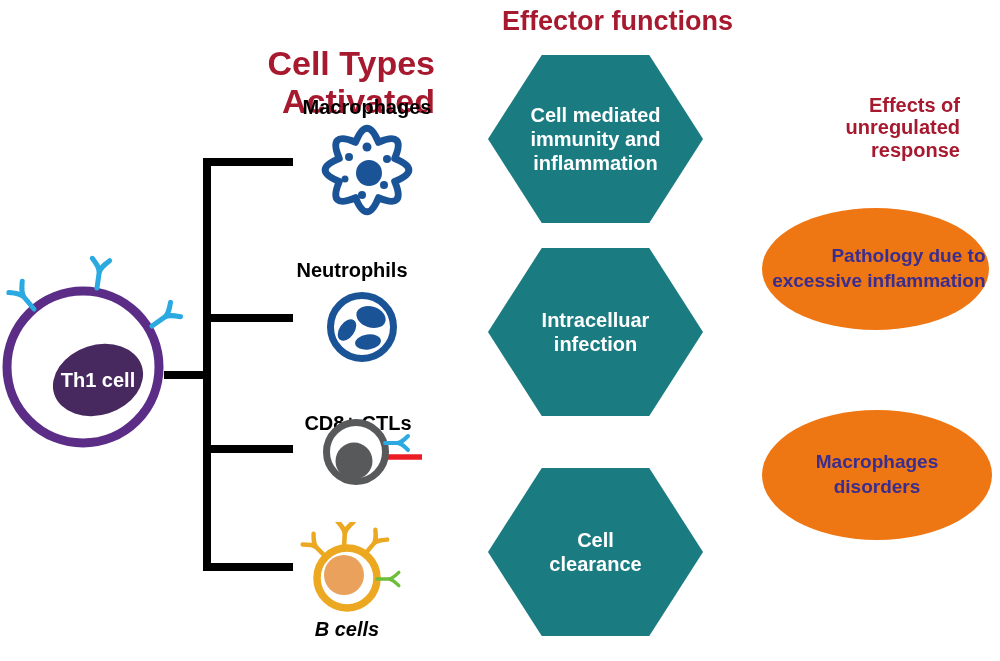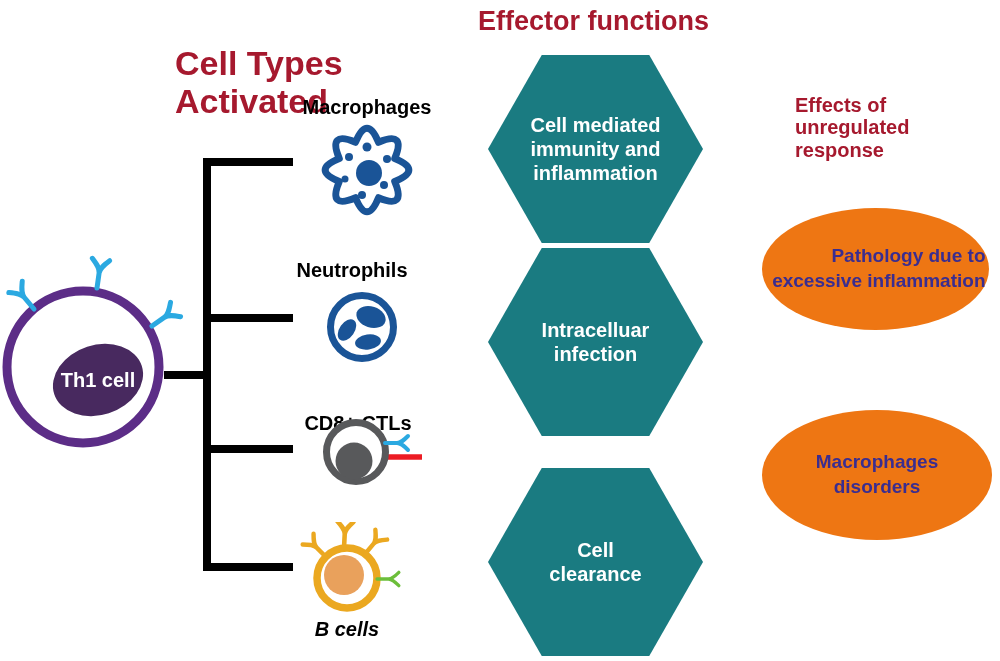--- a/index.html
+++ b/index.html
@@ -3,35 +3,35 @@
 <meta charset="utf-8">
 <style>
   html,body{margin:0;padding:0;background:#fff;}
   .canvas{
     position:relative;width:1000px;height:661px;background:#fff;overflow:hidden;
     font-family:"Liberation Sans",sans-serif;
   }
   .abs{position:absolute;}
   .col-title{
     color:var(--c-title_red,#A6192E);
-    font-weight:bold;text-align:left;line-height:1.12;
+    font-weight:bold;text-align:right;line-height:1.12;
   }
   #title-cell-types{left:175px;top:44px;width:260px;font-size:34px;}
   #title-effector{left:478px;top:6px;width:255px;font-size:27px;}
   #title-effects{left:795px;top:94px;width:165px;font-size:20px;}
   .cell-label{
     color:var(--c-label_black,#000);font-weight:bold;font-size:20px;text-align:center;
   }
   #label-macrophages{left:292px;top:96px;width:150px;}
   #label-neutrophils{left:277px;top:259px;width:150px;}
   #label-cd8{left:283px;top:412px;width:150px;}
   #label-bcells{left:272px;top:618px;width:150px;font-style:italic;}
   .bracket{background:var(--c-bracket_black,#000);}
   .hex{
-    left:488px;width:215px;height:188px;
+    left:488px;width:215px;height:168px;
     background:var(--c-hex_teal,#1A7B81);
     clip-path:polygon(25% 0,75% 0,100% 50%,75% 100%,25% 100%,0 50%);
     display:flex;align-items:center;justify-content:center;
   }
   .hex span{
     color:var(--c-hex_text,#FFFFFF);font-weight:bold;font-size:20px;
     text-align:center;line-height:1.2;max-width:155px;display:block;
   }
   .hex span.narrow{max-width:120px;}
   #hex-1{top:55px;}

